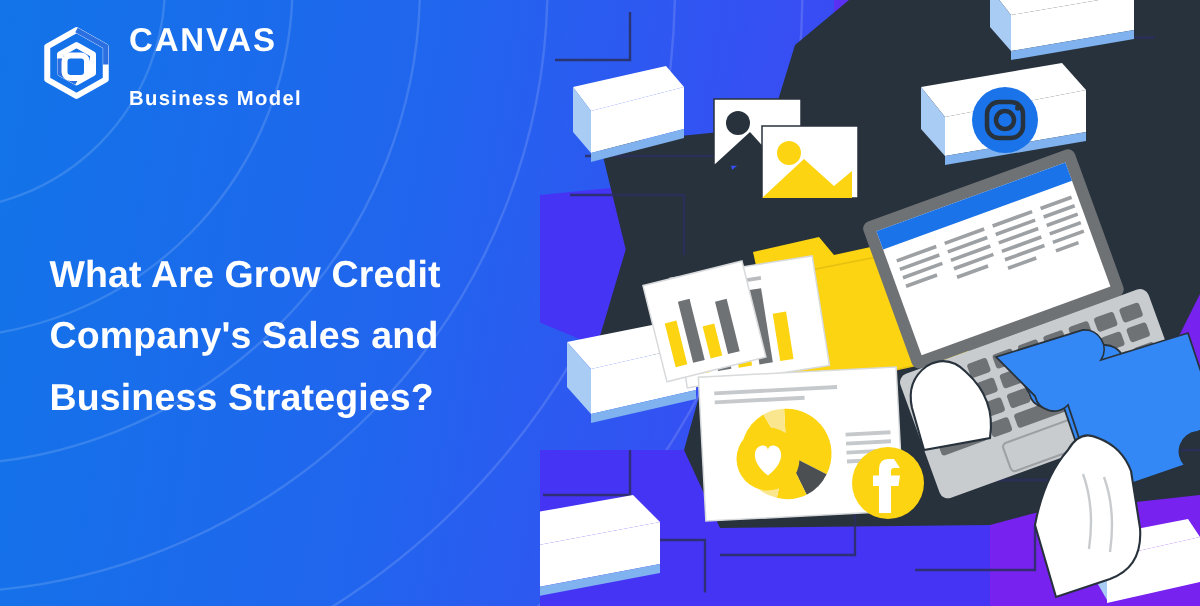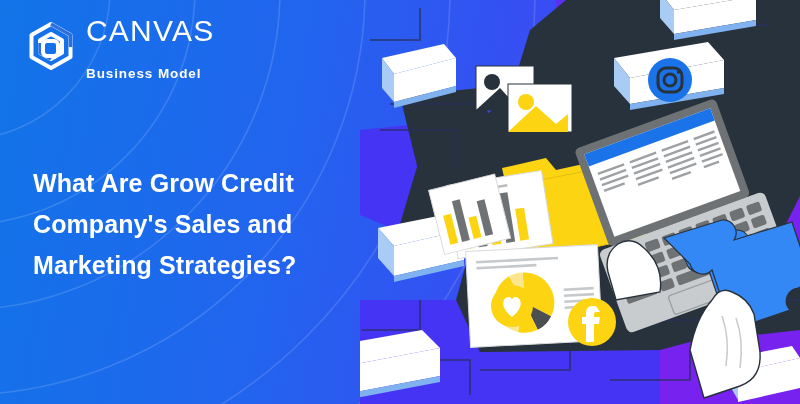--- a/index.html
+++ b/index.html
@@ -34,22 +34,22 @@
     top: 16px;
     display: flex;
     align-items: center;
     gap: 10px;
     z-index: 6;
   }
   .logo-mark { width: 50px; height: 54px; flex: none; }
   .logo-text { display: flex; flex-direction: column; line-height: 1; }
   .logo-title {
     color: #ffffff;
-    font-size: 30px;
-    font-weight: normal;
+    font-size: 22px;
+    font-weight: bold;
     letter-spacing: 1.2px;
   }
   .logo-sub {
     color: #ffffff;
     font-size: 13.5px;
     font-weight: bold;
     letter-spacing: 0.9px;
     margin-top: 21px;
   }
 
@@ -105,21 +105,21 @@
       <path d="M50 6 L89 28 L89 52" fill="none" stroke="#2B6FE0" stroke-width="7"></path>
       <path d="M28 44 L28 63.5 L50 76" fill="none" stroke="#2B6FE0" stroke-width="7"></path>
       <rect x="34" y="40" width="30" height="30" rx="8" fill="none" stroke="#FFFFFF" stroke-width="8"></rect>
     </svg>
     <div class="logo-text">
       <span class="logo-title">CANVAS</span>
       <span class="logo-sub">Business Model</span>
     </div>
   </div>
 
-  <div class="headline">What Are Grow Credit Company's Sales and Marketing Strategies?</div>
+  <div class="headline">What Are Grow Credit Company's Sales and Business Strategies?</div>
 
   <svg class="illus" viewBox="0 0 440 404" xmlns="http://www.w3.org/2000/svg">
 
     <g>
       <path d="M196 -5 L350 -5 L350 70 L250 92 L196 60 Z" fill="#5A30F2"></path>
       <path d="M352 -5 L445 -5 L445 120 L352 120 Z" fill="#6B22EE"></path>
       <path d="M0 130 L120 118 L160 185 L60 240 L0 215 Z" fill="#4634F5"></path>
       <path d="M330 150 L445 150 L445 270 L352 285 L330 230 Z" fill="#7722EE"></path>
       <path d="M300 245 L445 255 L445 404 L300 404 Z" fill="#7722EE"></path>
       <path d="M0 300 L300 300 L300 404 L0 404 Z" fill="#4634F5"></path>

